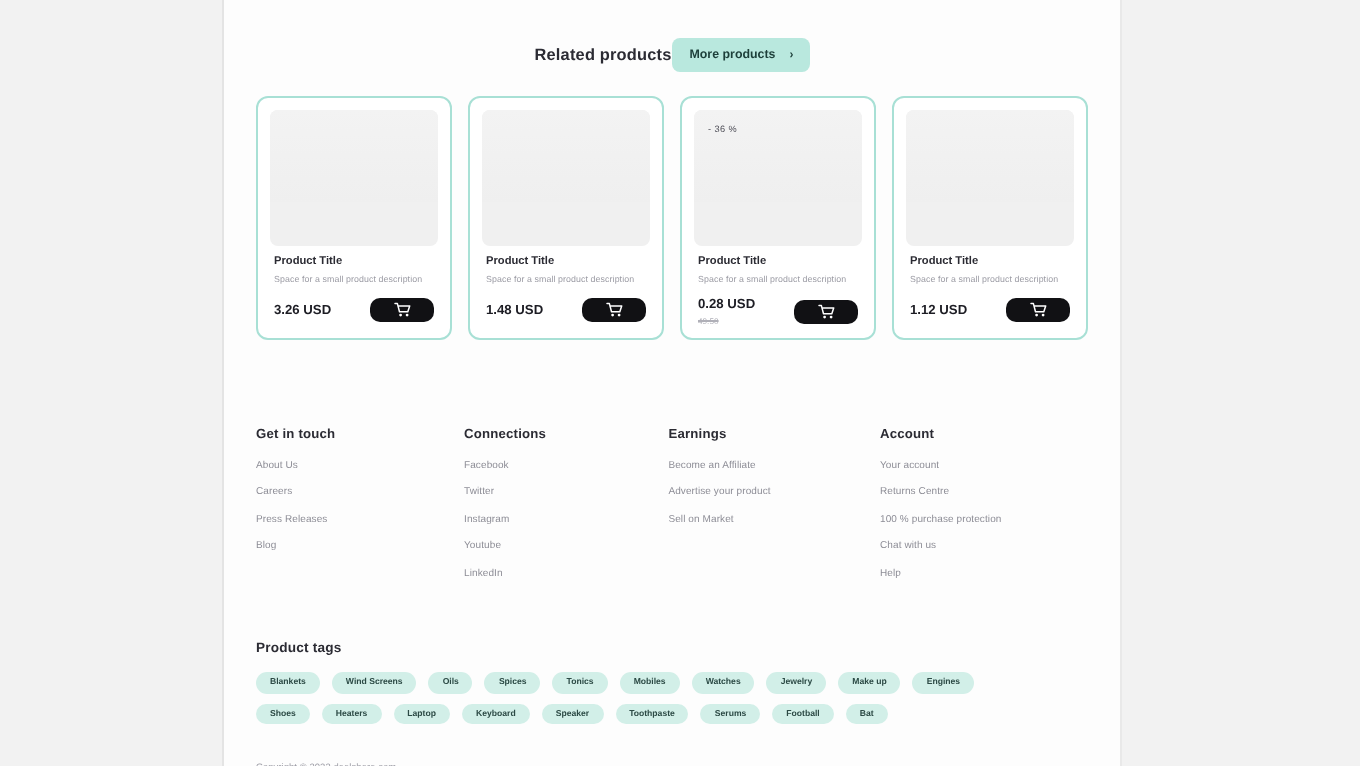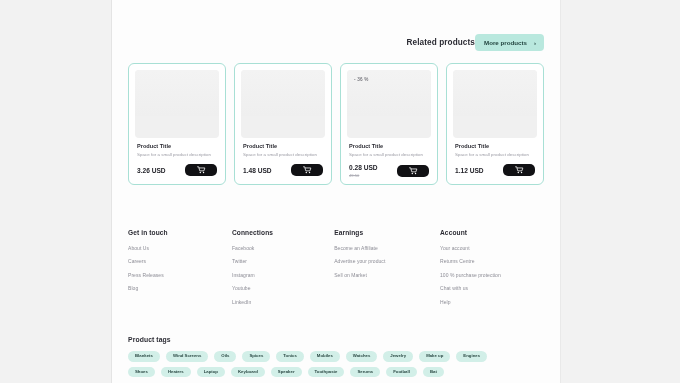--- a/index.html
+++ b/index.html
@@ -20,22 +20,22 @@
   .gutter-right { flex: 1; height: 383px; background: #f2f2f2; border-left: 1px solid #e9e9e9; }
   .page {
     width: 448px; height: 383px;
     background: #fdfdfd;
     padding: 0 16px;
     position: relative;
   }
 
   
   .rp-head {
-    display: flex; align-items: center; justify-content: flex-end;
-    padding-top: 34px;
+    display: flex; align-items: center; justify-content: center;
+    padding-top: 19px;
   }
   .rp-title { font-size: 8.2px; font-weight: bold; color: #2b2b33; letter-spacing: .1px; }
   .more-btn {
     display: inline-flex; align-items: center; gap: 7px;
     background: #b9e8de; color: #1d3f3a;
     font-size: 6.2px; font-weight: bold;
     border: none; border-radius: 4px;
     padding: 5px 8px 5px 9px;
     cursor: pointer;
   }

